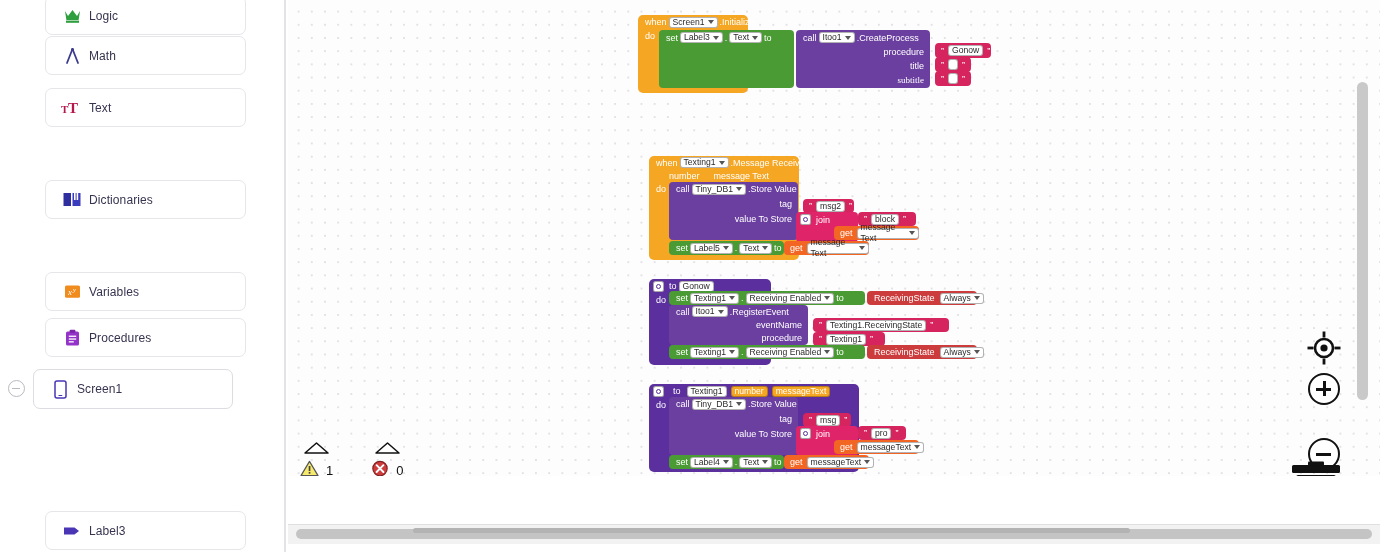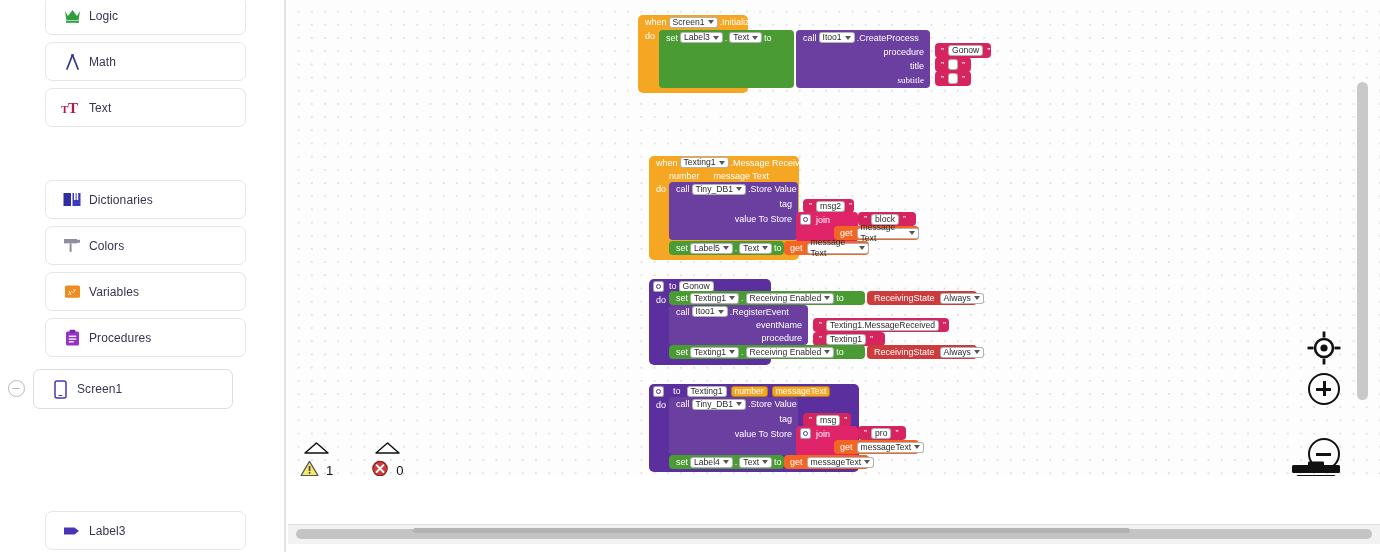--- a/index.html
+++ b/index.html
@@ -145,21 +145,21 @@
   <div class="tree-row lvl0" style="top:-4px">
     <span class="tree-ico">
       <svg width="19" height="17" viewBox="0 0 19 17">
           <path d="M2 4 L5 9 L9.5 3 L14 9 L17 4 L15.6 13 H3.4 Z" fill="#2e9e3e"></path>
           <rect x="3" y="13.6" width="13" height="2.2" fill="#2e9e3e"></rect>
         </svg>
     </span>
     <span class="tree-label">Logic</span>
   </div>
 
-  <div class="tree-row lvl0" style="top:42px">
+  <div class="tree-row lvl0" style="top:36px">
     <span class="tree-ico">
       <svg width="19" height="18" viewBox="0 0 19 18">
           <path d="M9.5 2 L15 16" stroke="#3b3b8f" stroke-width="1.8" fill="none" stroke-linecap="round"></path>
           <path d="M9.5 2 L4 16" stroke="#3b3b8f" stroke-width="1.8" fill="none" stroke-linecap="round"></path>
           <circle cx="9.5" cy="2.4" r="1.5" fill="#3b3b8f"></circle>
         </svg>
     </span>
     <span class="tree-label">Math</span>
   </div>
 
@@ -179,30 +179,20 @@
       <svg width="20" height="17" viewBox="0 0 20 17">
           <path d="M1.5 2 H9 V15 H1.5 Z" fill="#2e2e9e"></path>
           <path d="M10.5 2 H18.5 V15 H10.5 Z" fill="#3b3bbd"></path>
           <rect x="12" y="2" width="1.6" height="7" fill="#fff"></rect>
           <rect x="14.6" y="2" width="1.6" height="7" fill="#fff"></rect>
         </svg>
     </span>
     <span class="tree-label">Dictionaries</span>
   </div>
 
-  <div class="tree-row lvl0" style="top:226px">
-    <span class="tree-ico">
-      <svg width="19" height="17" viewBox="0 0 19 17">
-          <rect x="1" y="2" width="13" height="4.4" fill="#8e8e9c"></rect>
-          <rect x="14" y="2.8" width="3" height="3" fill="#8e8e9c"></rect>
-          <rect x="6.6" y="6.4" width="2" height="8.5" fill="#8e8e9c"></rect>
-        </svg>
-    </span>
-    <span class="tree-label">Colors</span>
-  </div>
 
   <div class="tree-row lvl0" style="top:272px">
     <span class="tree-ico">
       <svg width="19" height="17" viewBox="0 0 19 17">
           <rect x="2" y="2.4" width="15" height="12.4" rx="1.5" fill="#f08b1d"></rect>
           <text x="5" y="12" font-family="Liberation Serif, serif" font-size="9" fill="#fff" font-style="italic">x</text>
           <text x="10" y="8.5" font-family="Liberation Serif, serif" font-size="6.5" fill="#fff" font-style="italic">y</text>
         </svg>
     </span>
     <span class="tree-label">Variables</span>
@@ -412,21 +402,21 @@
       <span class="lbl">eventName</span>
     </div>
     <div class="row" style="height:13px; justify-content:flex-end; padding-right:4px;">
       <span class="lbl">procedure</span>
     </div>
   </div>
 
   <div class="blk c-text" style="left:525px; top:318px; width:136px; height:14px; border-radius:4px;
               display:flex; align-items:center; padding-left:4px; gap:2px;">
     <span class="lbl">”</span>
-    <span class="fld lt">Texting1.MessageReceived</span>
+    <span class="fld lt">Texting1.ReceivingState</span>
     <span class="lbl">”</span>
   </div>
   <div class="blk c-text" style="left:525px; top:332px; width:72px; height:14px; border-radius:4px;
               display:flex; align-items:center; padding-left:4px; gap:2px;">
     <span class="lbl">”</span>
     <span class="fld lt">Texting1</span>
     <span class="lbl">”</span>
   </div>
 
   <div class="blk c-set" style="left:381px; top:345px; width:196px; height:14px; border-radius:4px;">

